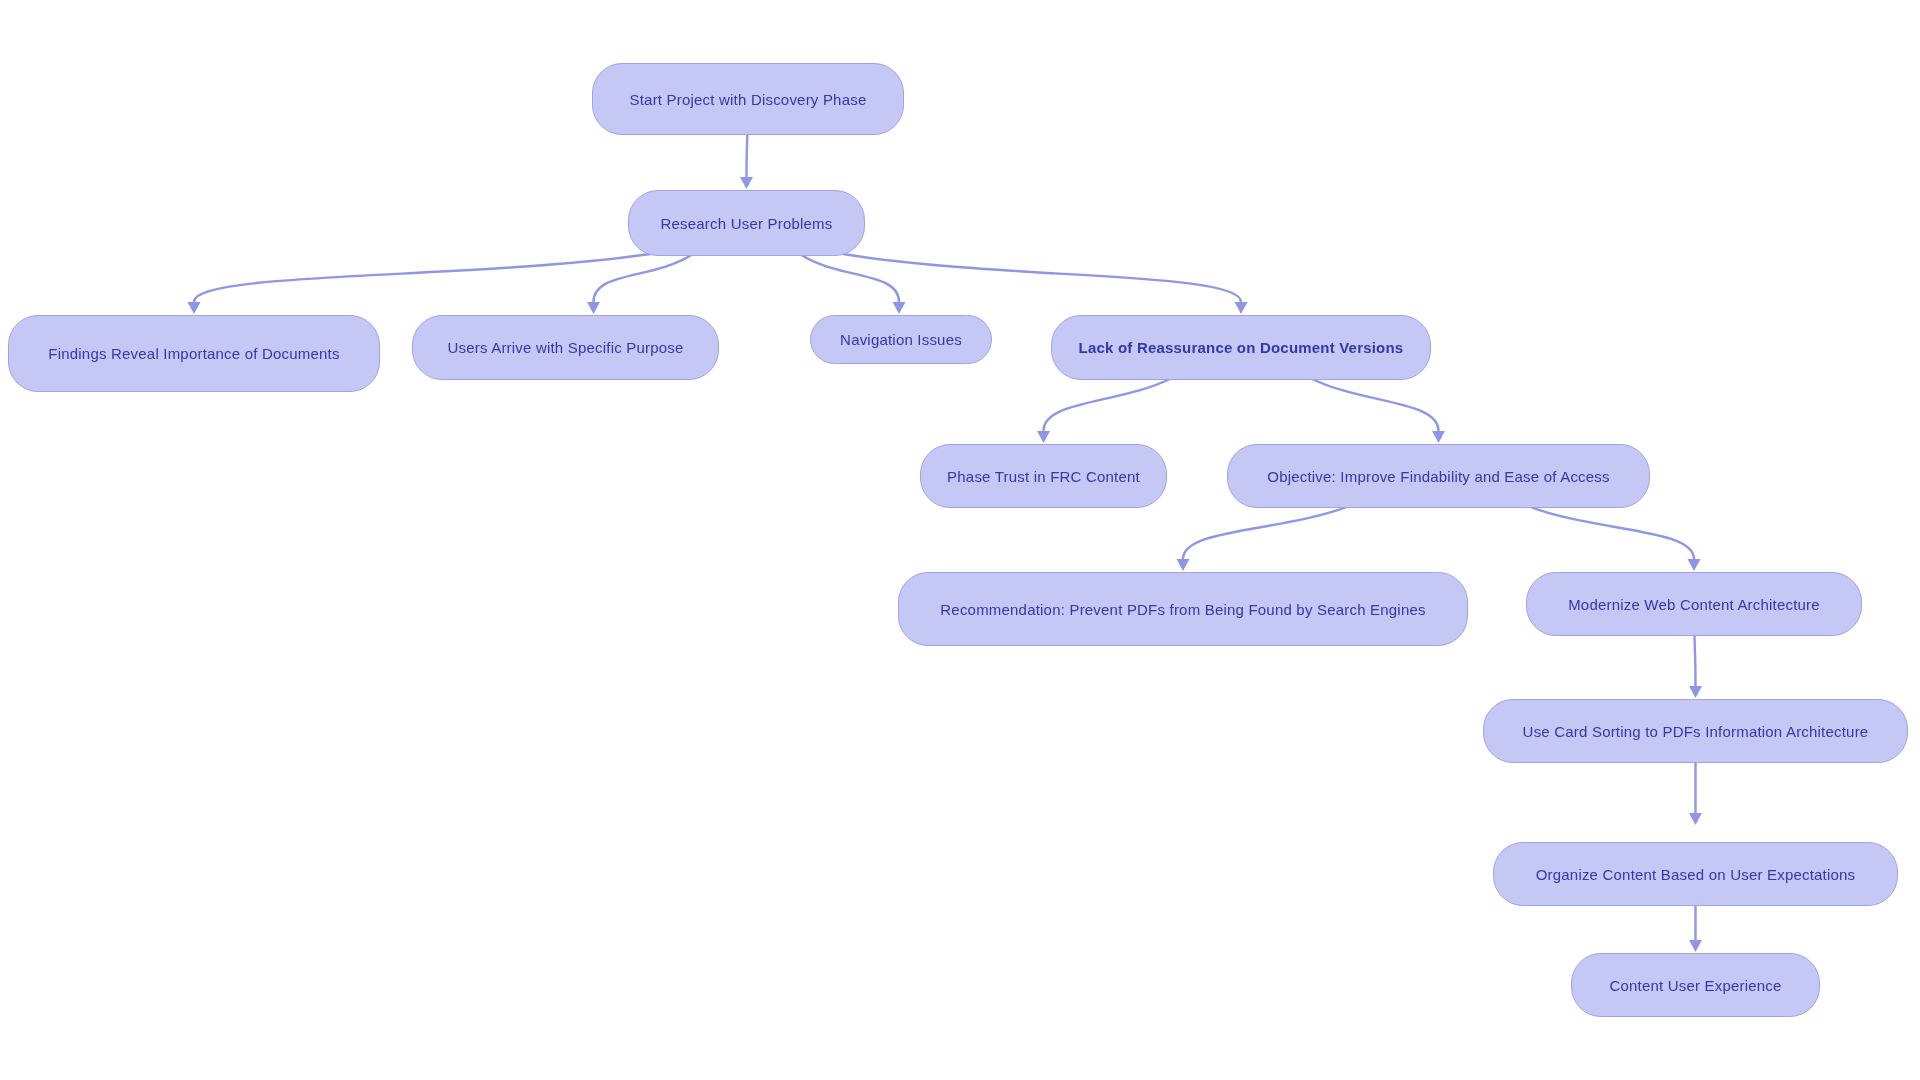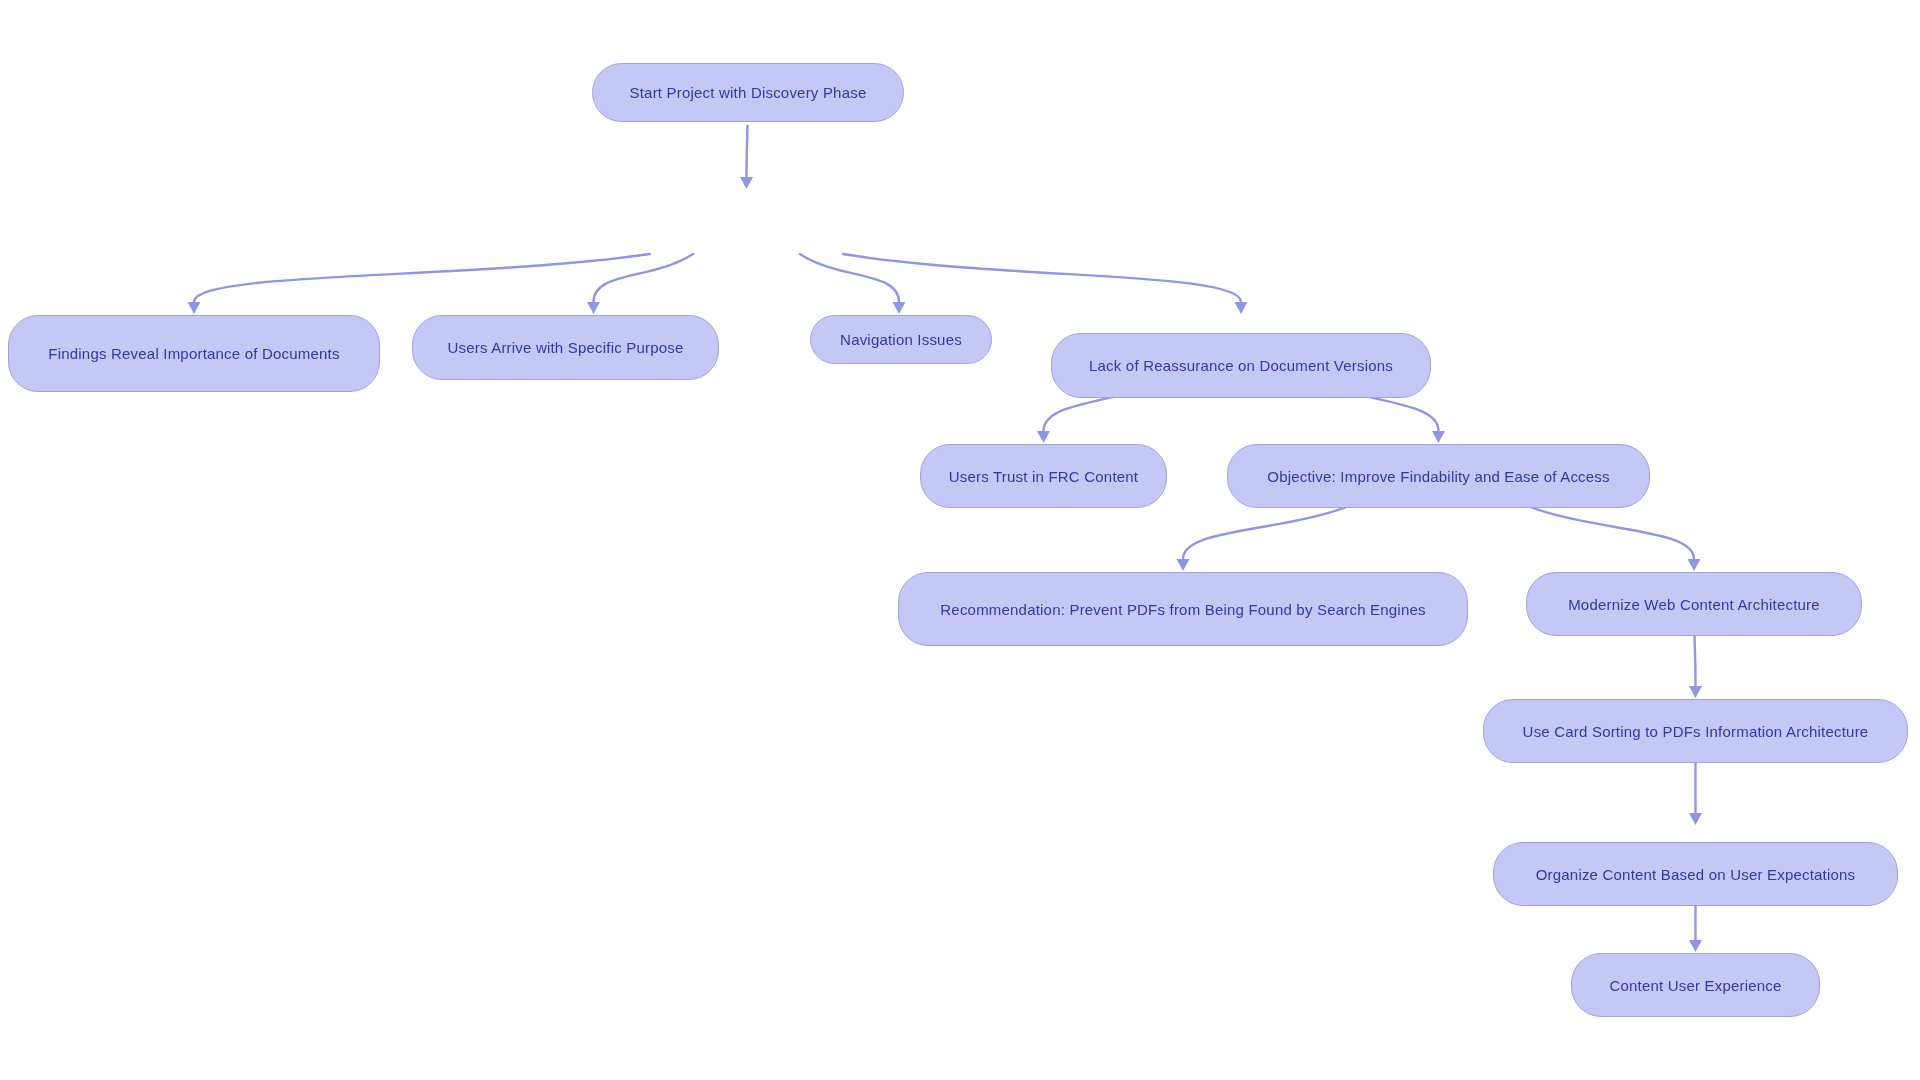--- a/index.html
+++ b/index.html
@@ -73,25 +73,26 @@
       <polygon class="edge-arrowhead" points="1176.5,559 1189.5,559 1183,571"></polygon>
       <path class="edge-path" d="M 1527.925 506 C 1594.355 532, 1694 528, 1694 559"></path>
       <polygon class="edge-arrowhead" points="1687.5,559 1700.5,559 1694,571"></polygon>
       <path class="edge-path" d="M 1694.525 634 C 1694.915 660, 1695.5 655, 1695.5 686"></path>
       <polygon class="edge-arrowhead" points="1689,686 1702,686 1695.5,698"></polygon>
       <path class="edge-path" d="M 1695.5 761 C 1695.5 787, 1695.5 782, 1695.5 813"></path>
       <polygon class="edge-arrowhead" points="1689,813 1702,813 1695.5,825"></polygon>
       <path class="edge-path" d="M 1695.5 888 C 1695.5 914, 1695.5 909, 1695.5 940"></path>
       <polygon class="edge-arrowhead" points="1689,940 1702,940 1695.5,952"></polygon>
     </svg>
-<div class="node" style="left: 592px; top: 63px; width: 312px; height: 59px;">Start Project with Discovery Phase</div>
+<div class="node" style="left: 592px; top: 63px; width: 312px; height: 72px;">Start Project with Discovery Phase</div>
+    <div class="node" style="left: 628px; top: 190px; width: 237px; height: 66px;">Research User Problems</div>
     <div class="node" style="left: 8px; top: 315px; width: 372px; height: 77px;">Findings Reveal Importance of Documents</div>
     <div class="node" style="left: 412px; top: 315px; width: 307px; height: 65px;">Users Arrive with Specific Purpose</div>
     <div class="node" style="left: 810px; top: 315px; width: 182px; height: 49px;">Navigation Issues</div>
-    <div class="node" style="left: 1051px; top: 333px; width: 380px; height: 65px;">Lack of Reassurance on Document Versions</div>
-    <div class="node" style="left: 920px; top: 444px; width: 247px; height: 64px;">Users Trust in FRC Content</div>
+    <div class="node" style="left: 1051px; top: 315px; width: 380px; height: 65px; font-weight: bold;">Lack of Reassurance on Document Versions</div>
+    <div class="node" style="left: 920px; top: 444px; width: 247px; height: 64px;">Phase Trust in FRC Content</div>
     <div class="node" style="left: 1227px; top: 444px; width: 423px; height: 64px;">Objective: Improve Findability and Ease of Access</div>
     <div class="node" style="left: 898px; top: 572px; width: 570px; height: 74px;">Recommendation: Prevent PDFs from Being Found by Search Engines</div>
     <div class="node" style="left: 1526px; top: 572px; width: 336px; height: 64px;">Modernize Web Content Architecture</div>
     <div class="node" style="left: 1483px; top: 699px; width: 425px; height: 64px;">Use Card Sorting to PDFs Information Architecture</div>
     <div class="node" style="left: 1493px; top: 826px; width: 405px; height: 64px; margin-top: 16px;">Organize Content Based on User Expectations</div>
     <div class="node" style="left: 1571px; top: 953px; width: 249px; height: 64px;">Content User Experience</div>
   </div>
 
 </body></html>

